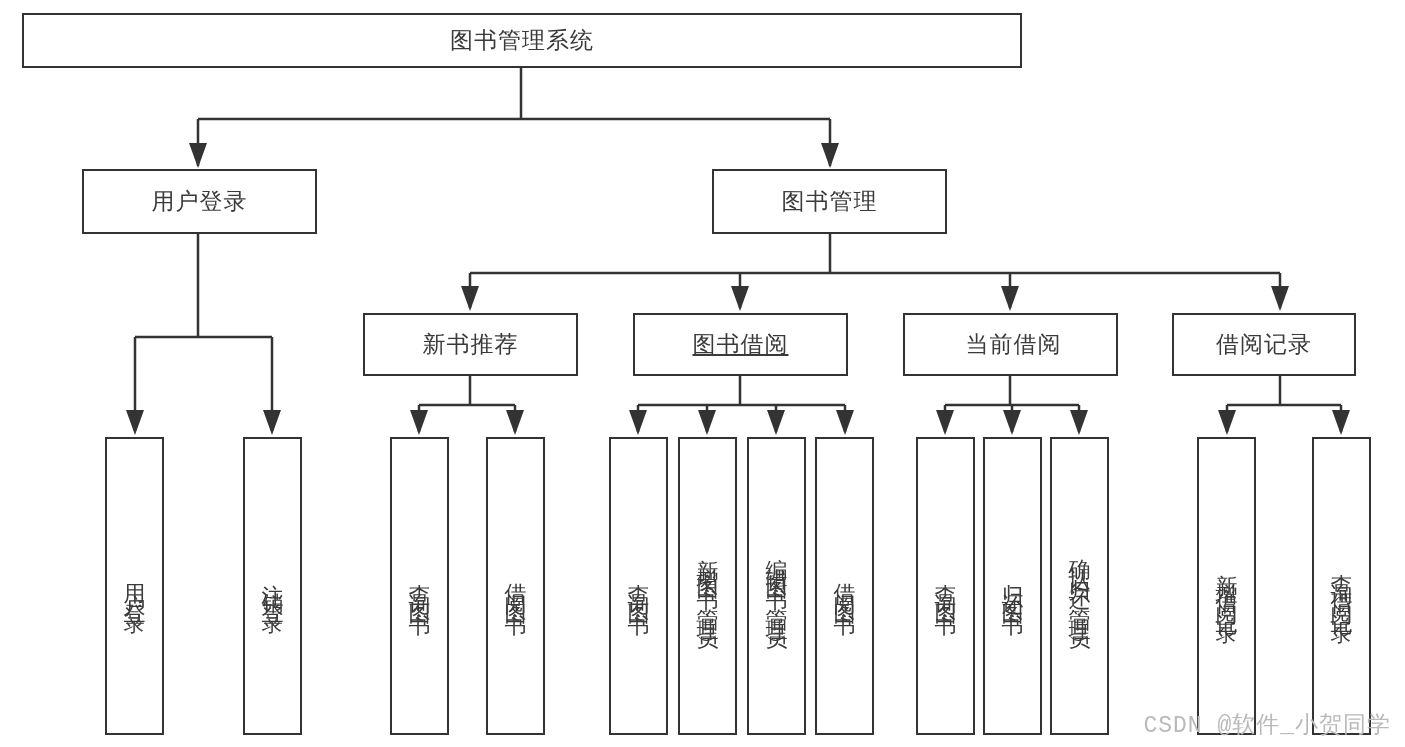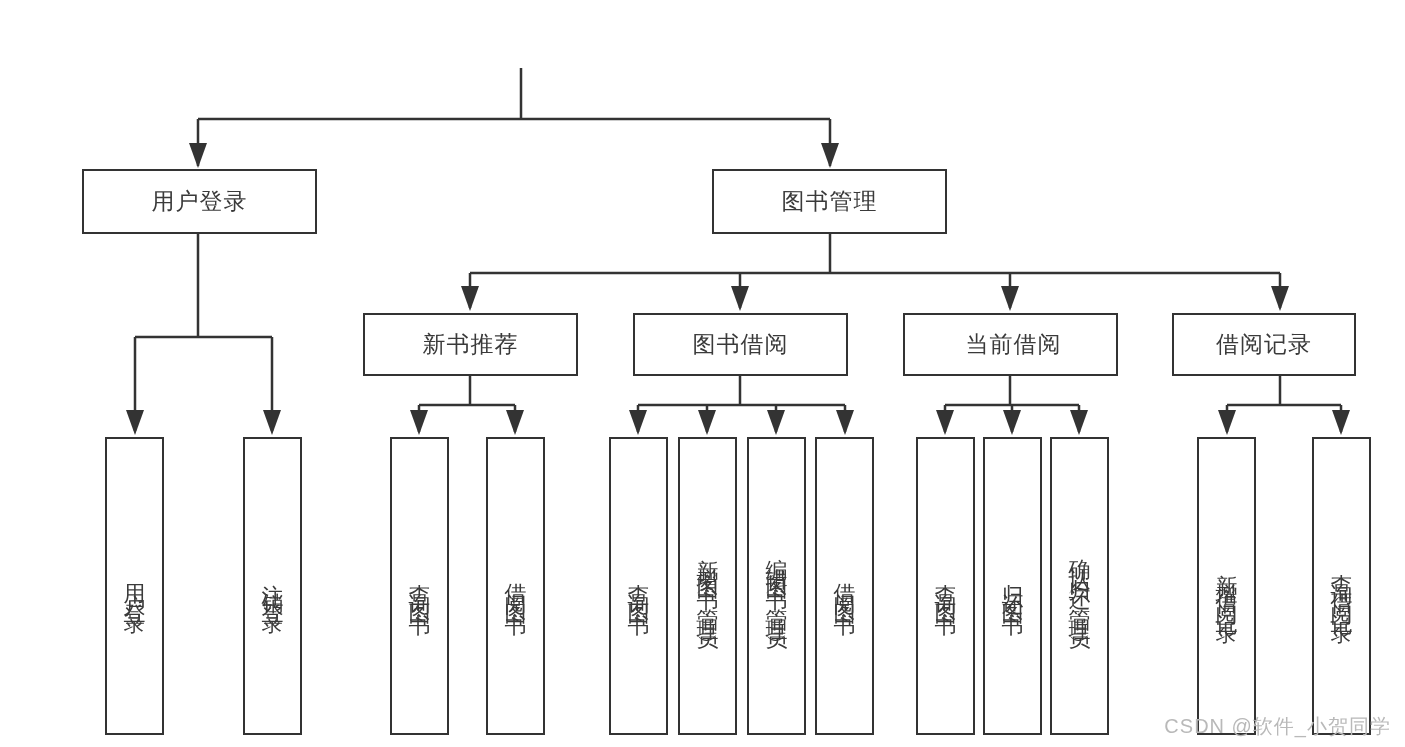--- a/index.html
+++ b/index.html
@@ -34,23 +34,24 @@
     writing-mode: vertical-rl;
     font-size: 22px;
     line-height: 1;
     letter-spacing: 10px;
   }
   .watermark {
     position: absolute;
     right: 14px;
     bottom: 7px;
     z-index: 10;
-    font-size: 20px;
+    font-size: 23px;
     letter-spacing: 1px;
     color: #b9b9b9;
+    font-family: Liberation Mono, monospace;
   }
 </style>
 </head>
 <body>
 
 <div class="stage">
 
   <svg class="connector-layer" viewBox="0 0 1405 747">
     <g>
       <path d="M521,68 V119 M198,119 H830 M198,119 V166 M830,119 V166
@@ -77,32 +78,35 @@
       <polygon points="767,410 785,410 776,435"></polygon>
       <polygon points="836,410 854,410 845,435"></polygon>
       <polygon points="936,410 954,410 945,435"></polygon>
       <polygon points="1003,410 1021,410 1012,435"></polygon>
       <polygon points="1070,410 1088,410 1079,435"></polygon>
       <polygon points="1218,410 1236,410 1227,435"></polygon>
       <polygon points="1332,410 1350,410 1341,435"></polygon>
     </g>
   </svg>
 
+  <div class="box" style="left:22px; top:13px; width:1000px; height:55px;">
+    <span>图书管理系统</span>
+  </div>
 
   <div class="box" style="left:82px; top:169px; width:235px; height:65px;">
     <span>用户登录</span>
   </div>
   <div class="box" style="left:363px; top:313px; width:215px; height:63px;">
     <span>新书推荐</span>
   </div>
 
   <div class="box" style="left:712px; top:169px; width:235px; height:65px;">
     <span>图书管理</span>
   </div>
-  <div class="box" style="left:633px; top:313px; width:215px; height:63px;">
+  <div class="box" style="left:633px; top:313px; width:215px; height:63px;text-decoration:underline;">
     <span>图书借阅</span>
   </div>
   <div class="box" style="left:903px; top:313px; width:215px; height:63px;padding-left:6px;">
     <span>当前借阅</span>
   </div>
   <div class="box" style="left:1172px; top:313px; width:184px; height:63px;">
     <span>借阅记录</span>
   </div>
 
   <div class="box vbox" style="left:105px; top:437px; width:59px; height:298px;">

